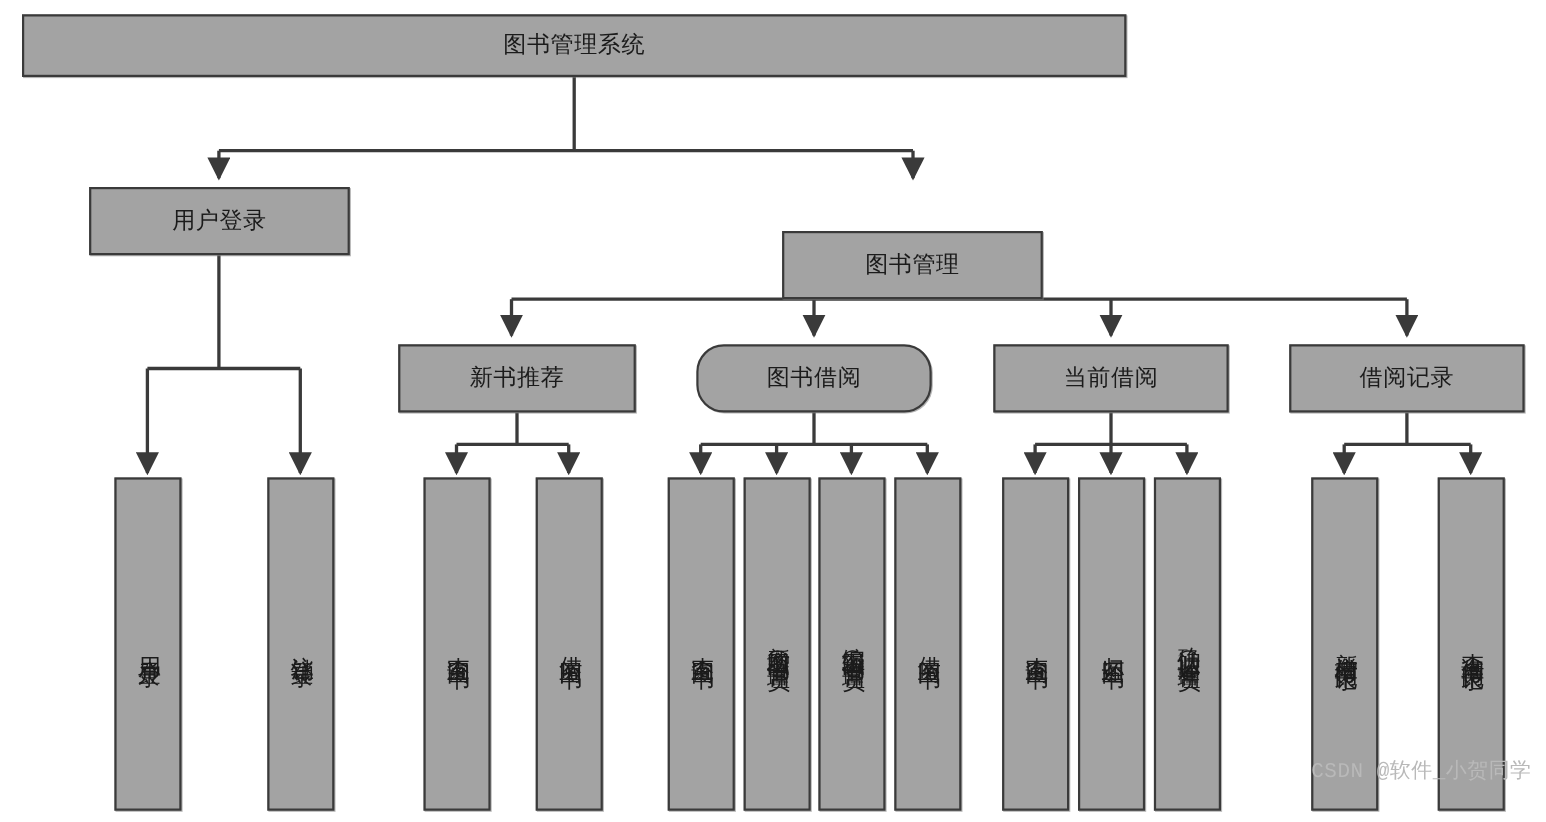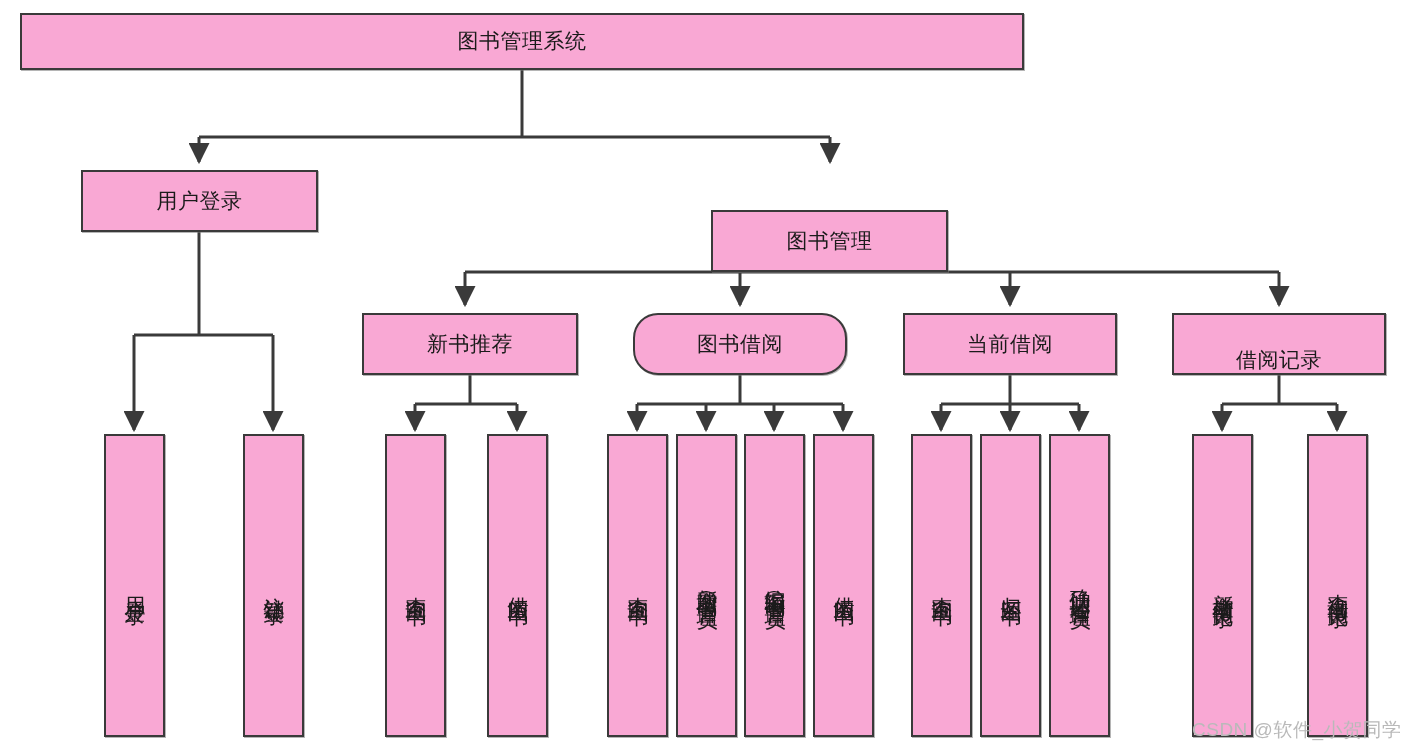--- a/index.html
+++ b/index.html
@@ -21,21 +21,21 @@
     position: absolute;
     left: 0;
     top: 0;
     width: 1405px;
     height: 747px;
   }
   .node {
     position: absolute;
     box-sizing: border-box;
     border: 2px solid #3a3a3a;
-    background: #f9a8d4;
+    background: #a3a3a3;
     display: flex;
     align-items: center;
     justify-content: center;
     color: #1b1b1b;
     box-shadow: 1px 1px 0 rgba(120,120,120,0.55);
   }
   .node .label {
     line-height: 1.18;
     text-align: center;
     letter-spacing: 0.5px;
@@ -132,21 +132,21 @@
 
   <div class="node horiz" style="left:362px; top:313px; width:216px; height:62px;">
     <span class="label">新书推荐</span>
   </div>
   <div class="node horiz" style="left:633px; top:313px; width:214px; height:62px;border-radius:25px;">
     <span class="label">图书借阅</span>
   </div>
   <div class="node horiz" style="left:903px; top:313px; width:214px; height:62px;">
     <span class="label">当前借阅</span>
   </div>
-  <div class="node horiz" style="left:1172px; top:313px; width:214px; height:62px;align-items:flex-end;">
+  <div class="node horiz" style="left:1172px; top:313px; width:214px; height:62px;">
     <span class="label">借阅记录</span>
   </div>
 
   <div class="node vert" style="left:104px; top:434px; width:61px; height:303px;">
     <span class="label">用户登录</span>
   </div>
   <div class="node vert" style="left:243px; top:434px; width:61px; height:303px;">
     <span class="label">注销登录</span>
   </div>
 
@@ -180,15 +180,15 @@
     <span class="label">确认归还（管理员）</span>
   </div>
 
   <div class="node vert" style="left:1192px; top:434px; width:61px; height:303px;">
     <span class="label">新增借阅记录</span>
   </div>
   <div class="node vert" style="left:1307px; top:434px; width:61px; height:303px;">
     <span class="label">查询借阅记录</span>
   </div>
 
-  <div class="watermark" style="left:1192px; top:717px;">CSDN @软件_小贺同学</div>
+  <div class="watermark" style="left:1192px; top:687px;font-family:Liberation Mono, monospace;">CSDN @软件_小贺同学</div>
 
 </div>
 
 </body></html>

